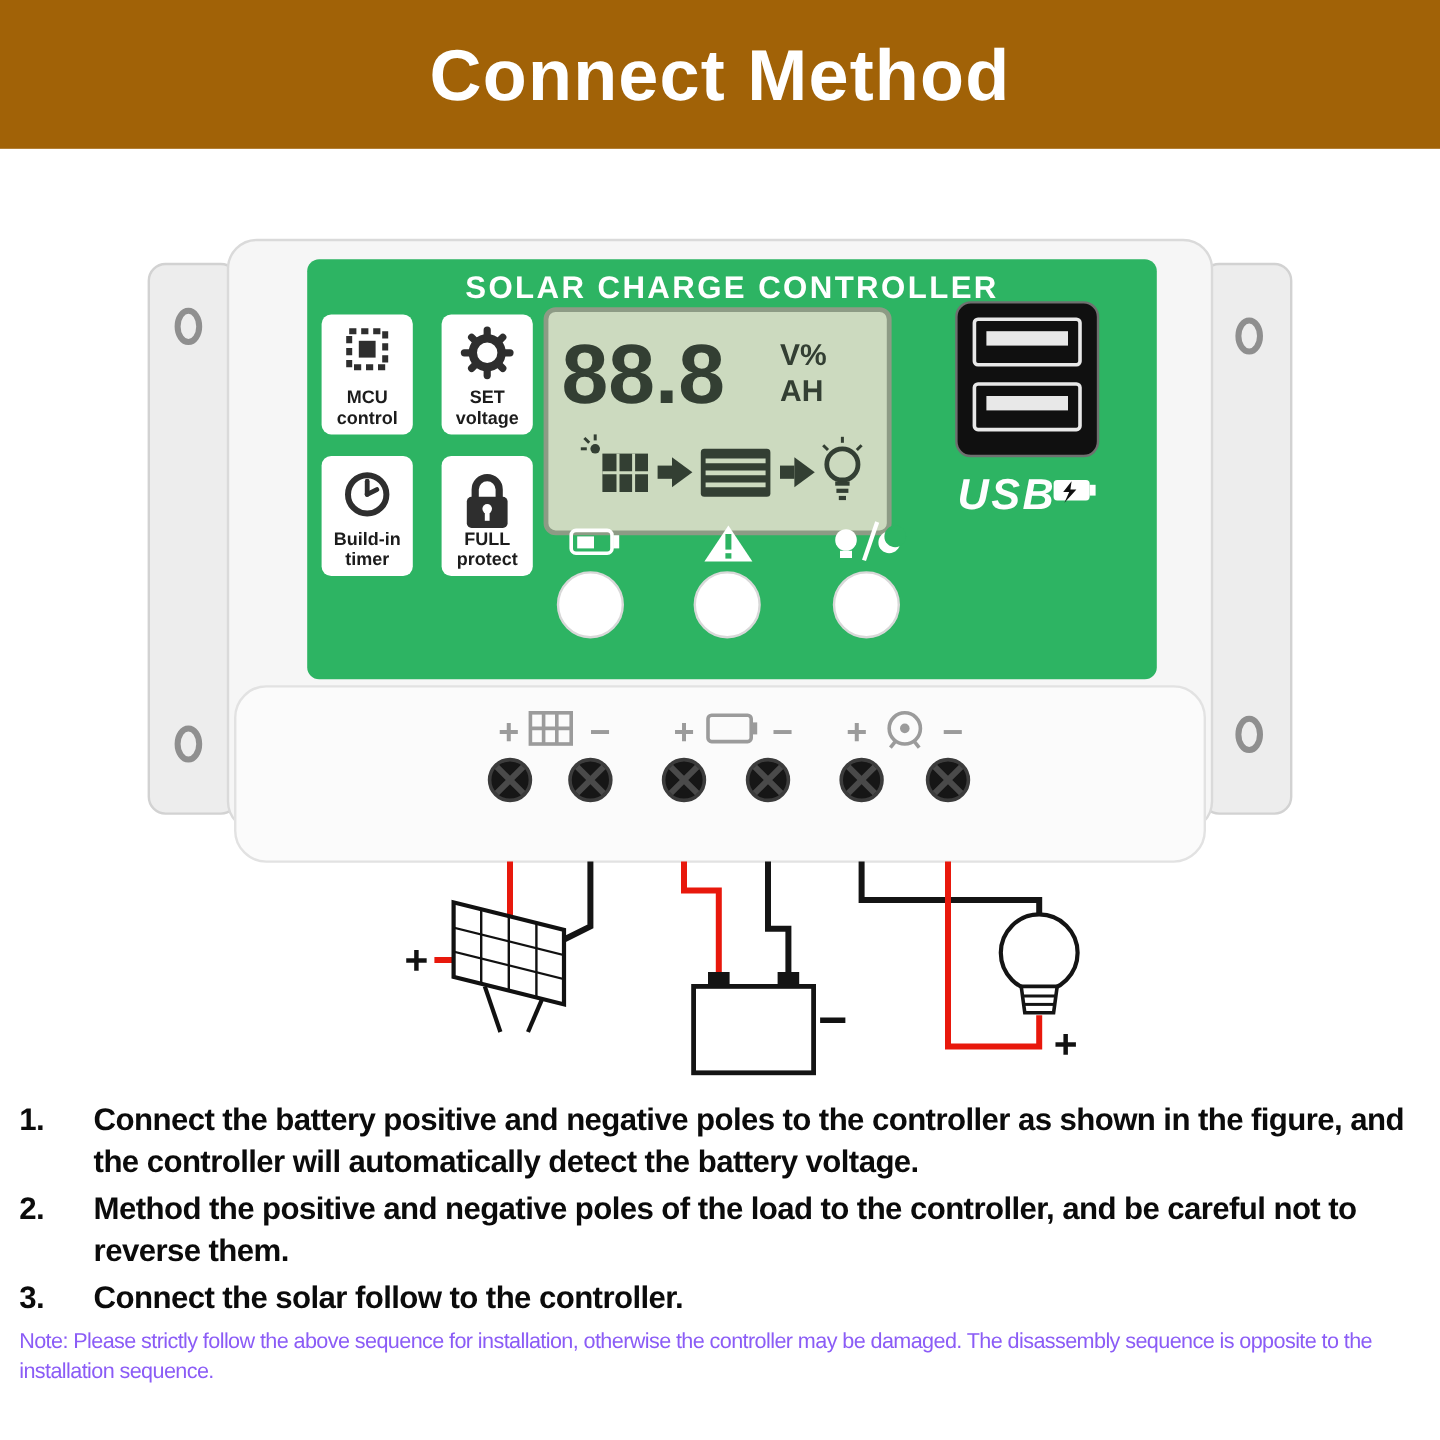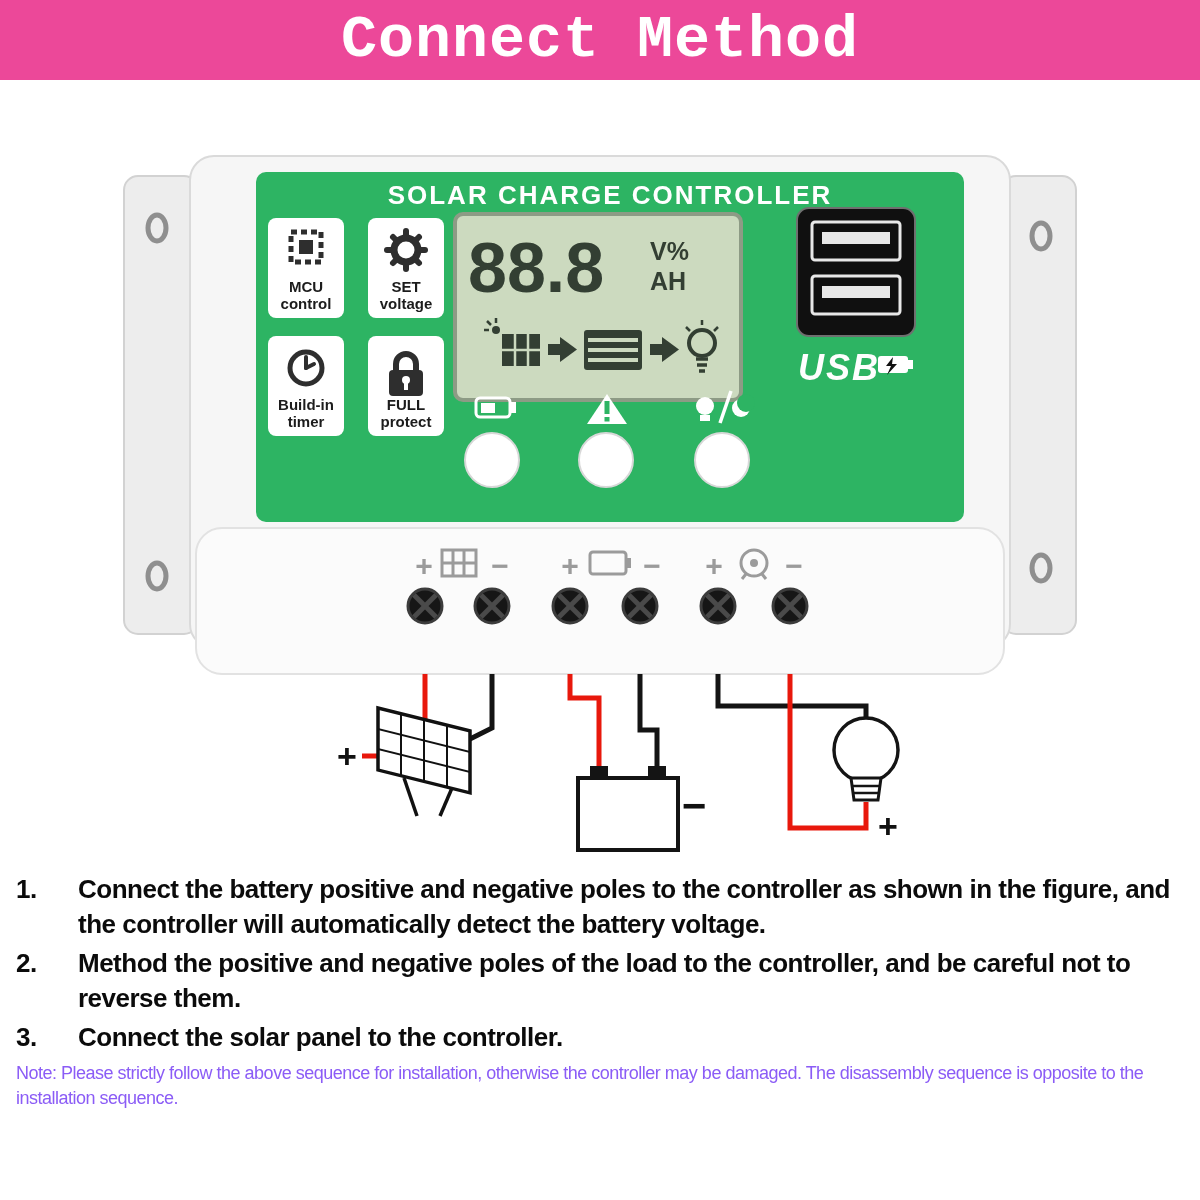--- a/index.html
+++ b/index.html
@@ -1,18 +1,18 @@
 <!DOCTYPE html>
 <html><head>
 <meta charset="utf-8">
 <style>
   * { margin:0; padding:0; box-sizing:border-box; }
   html,body { width:1200px; height:1200px; background:#ffffff;
               font-family:"Liberation Sans", sans-serif; overflow:hidden; }
-  .header { height:80px; background:#ec4899; display:flex; align-items:center; justify-content:center;font-family:Liberation Mono, monospace; }
+  .header { height:124px; background:#a16207; display:flex; align-items:center; justify-content:center; }
   .header h1 { color:#ffffff; font-size:60px; font-weight:bold; letter-spacing:1px; }
   .figure { width:964px; height:784px; position:relative; }
   svg { display:block; }
   svg text { font-family:"Liberation Sans", sans-serif; }
   .instructions { padding:8px 24px 0 16px; color:#0b0b0b; }
   .inst { display:flex; font-size:26px; font-weight:bold; line-height:1.35;
           letter-spacing:-0.5px; margin-bottom:4px; }
   .inst .num { flex:0 0 34px; }
   .inst .txt { flex:1;margin-left:28px; }
   .note { font-size:18px; font-weight:normal; line-height:1.35; letter-spacing:-0.5px;
@@ -280,16 +280,16 @@
   <div class="inst">
     <span class="num">1.</span>
     <span class="txt">Connect the battery positive and negative poles to the controller as shown in the figure, and the controller will automatically detect the battery voltage.</span>
   </div>
   <div class="inst">
     <span class="num">2.</span>
     <span class="txt">Method the positive and negative poles of the load to the controller, and be careful not to reverse them.</span>
   </div>
   <div class="inst">
     <span class="num">3.</span>
-    <span class="txt">Connect the solar panel to the controller.</span>
+    <span class="txt">Connect the solar follow to the controller.</span>
   </div>
   <p class="note">Note: Please strictly follow the above sequence for installation, otherwise the controller may be damaged. The disassembly sequence is opposite to the installation sequence.</p>
 </div>
 
 </body></html>

